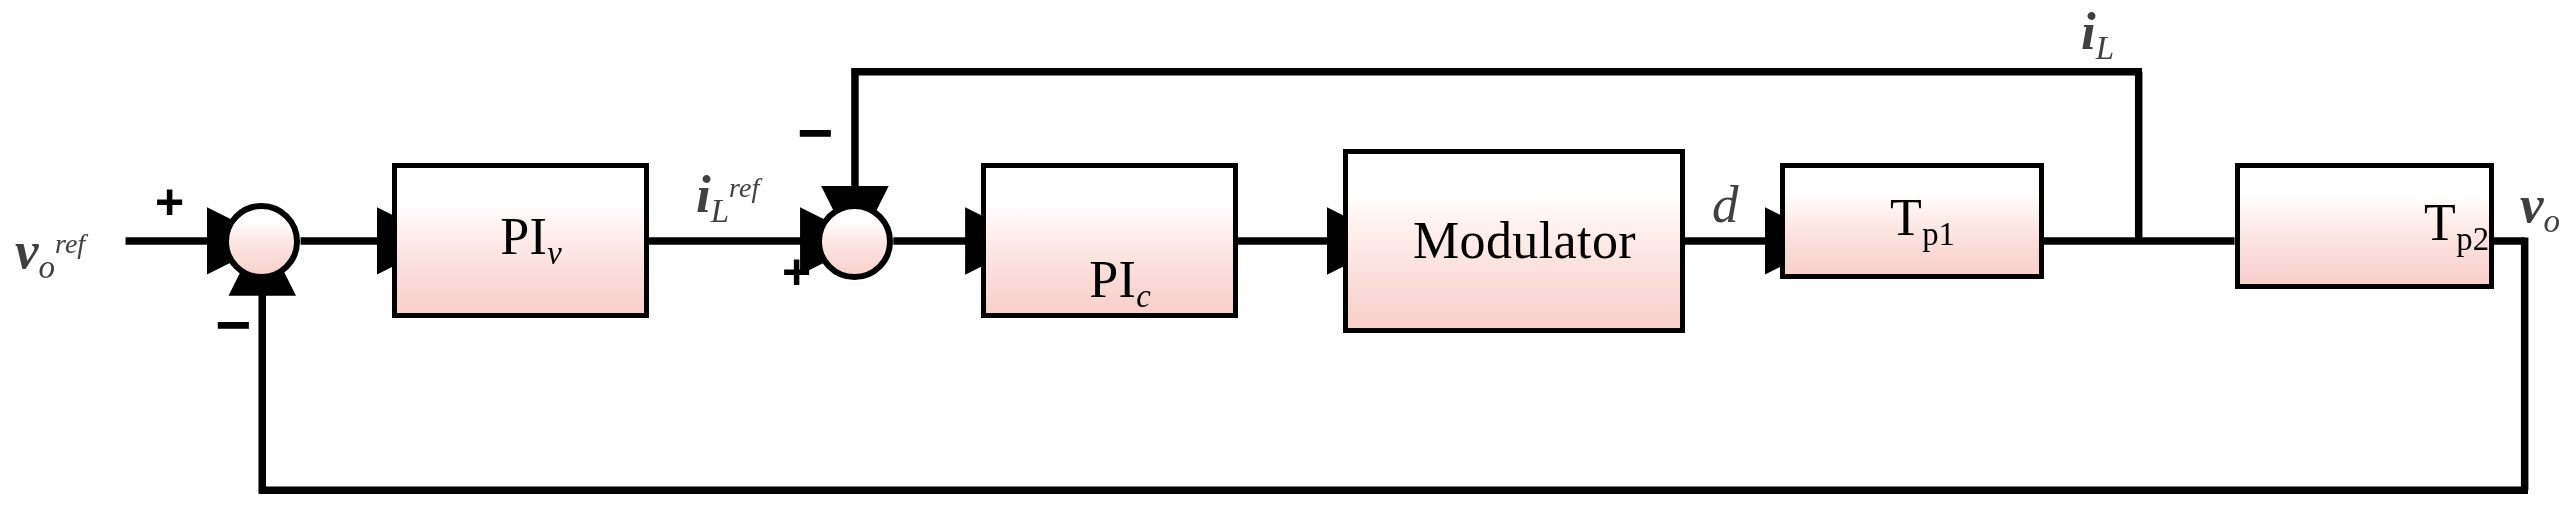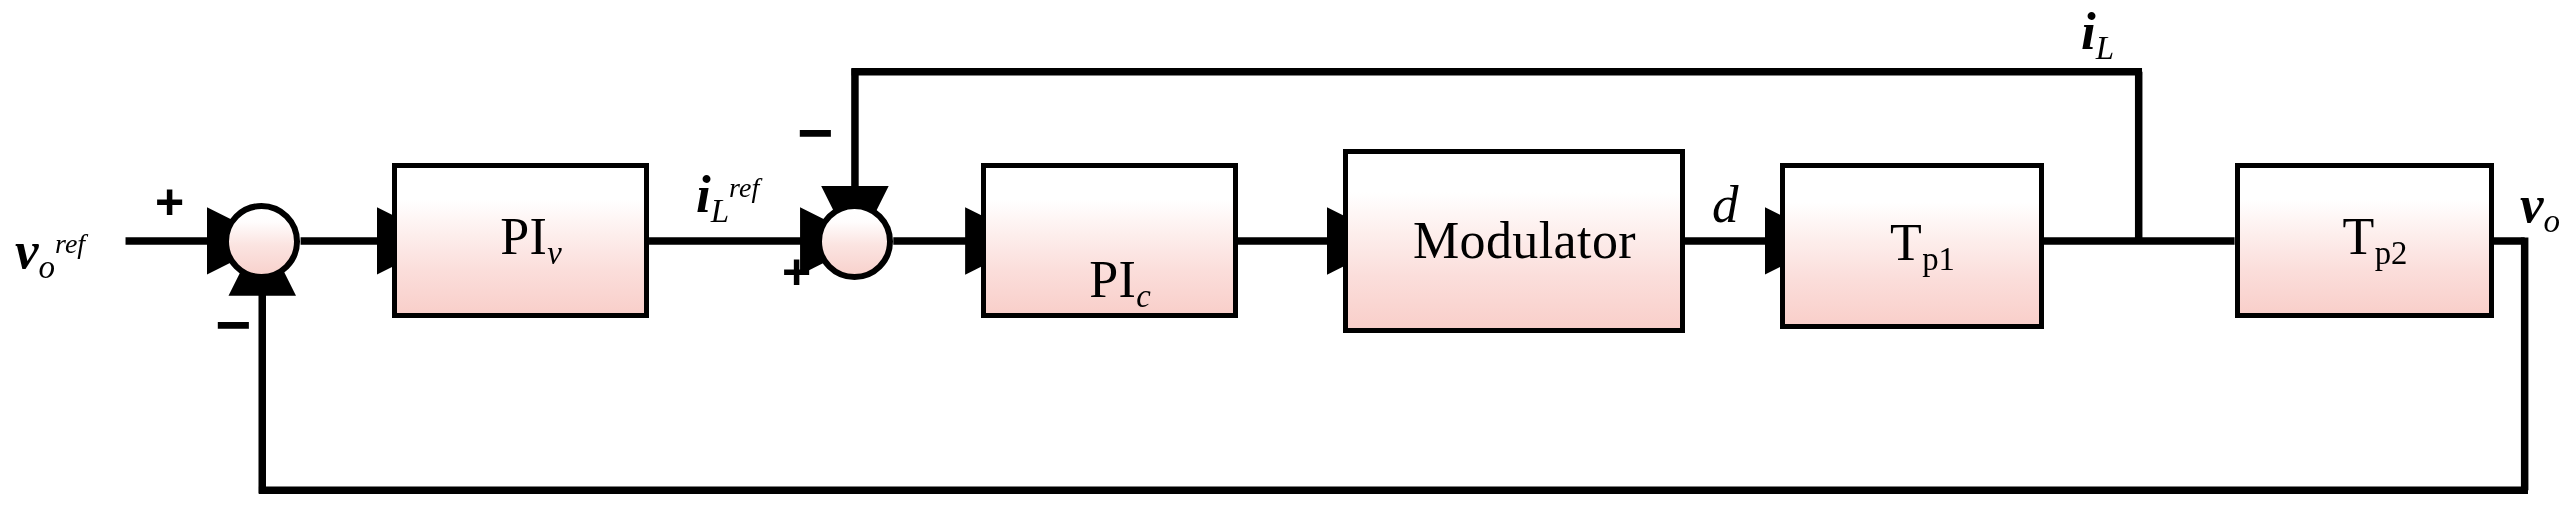--- a/index.html
+++ b/index.html
@@ -66,21 +66,21 @@
     background: linear-gradient(to bottom,
                 #ffffff 0%,
                 #fffdfd 20%,
                 #fbe4e1 55%,
                 #f8d2cd 100%);
   }
 
   
   .label {
     position: absolute;
-    color: #000000;
+    color: #404040;
     font-family: "Liberation Serif", "DejaVu Serif", serif;
     line-height: 1;
     white-space: nowrap;
   }
   .label .var {
     font-style: italic;
     font-weight: 700;
     font-size: 53px;
   }
   .label .var-plain {
@@ -162,25 +162,25 @@
   </div>
 
   <div class="block" style="left:981px; top:163px; width:257px; height:155px;align-items:flex-end;">
     <span class="blk-label"><span>PI</span><span class="sub sub-ital">c</span></span>
   </div>
 
   <div class="block" style="left:1343px; top:149px; width:342px; height:184px;">
     <span class="blk-label"><span>Modulator</span></span>
   </div>
 
-  <div class="block" style="left:1780px; top:163px; width:264px; height:166px;">
+  <div class="block" style="left:1780px; top:163px; width:264px; height:116px;">
     <span class="blk-label"><span>T</span><span class="sub">p1</span></span>
   </div>
 
-  <div class="block" style="left:2235px; top:163px; width:259px; height:155px;">
+  <div class="block" style="left:2235px; top:163px; width:259px; height:126px;justify-content:flex-end;">
     <span class="blk-label"><span>T</span><span class="sub">p2</span></span>
   </div>
 
   <div class="label" style="left:15px; top:224px;"><span class="var">v</span><span class="sb">o</span><span class="sp">ref</span></div>
 
   <div class="label" style="left:696px; top:168px;"><span class="var">i</span><span class="sb">L</span><span class="sp">ref</span></div>
 
   <div class="label" style="left:1712px; top:178px;"><span class="var-plain">d</span></div>
 
   <div class="label" style="left:2081px; top:5px;"><span class="var">i</span><span class="sb">L</span></div>

